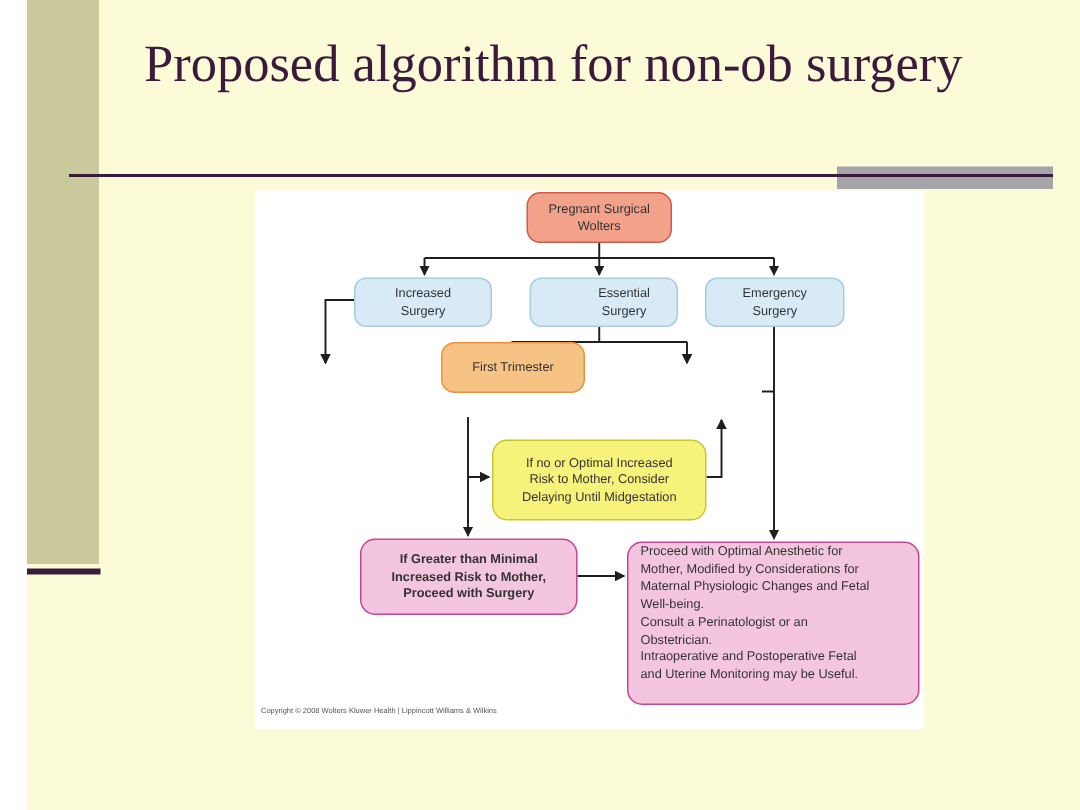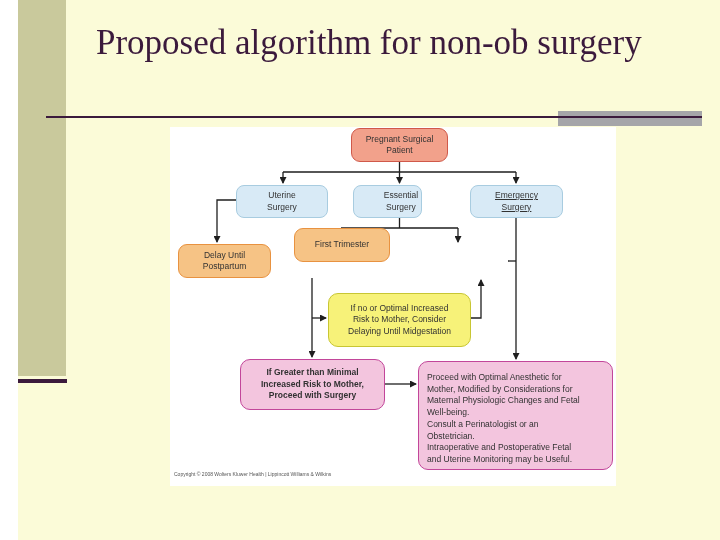--- a/index.html
+++ b/index.html
@@ -47,32 +47,32 @@
   
   .node {
     position:absolute; box-sizing:border-box;
     display:flex; align-items:center; justify-content:center;
     text-align:center; white-space:pre-line;
     font:8.5px/1.35 "Liberation Sans", sans-serif;
     color:var(--node-text,#323232);
   }
   .n-patient   { left:181px; top:1px;   width:97px;  height:34px; background:var(--red-fill,#F2A18B);    border:1.8px solid var(--red-border,#D0594A);    border-radius:9px; }
   .n-elective  { left:66px;  top:58px;  width:92px;  height:33px; background:var(--blue-fill,#D8EAF6);   border:1.5px solid var(--blue-border,#A8CCE0);   border-radius:8px; }
-  .n-essential { left:183px; top:58px;  width:69px;  height:33px; background:var(--blue-fill,#D8EAF6);   border:1.5px solid var(--blue-border,#A8CCE0);   border-radius:8px;padding-left:27px; }
-  .n-emergency { left:300px; top:58px;  width:93px;  height:33px; background:var(--blue-fill,#D8EAF6);   border:1.5px solid var(--blue-border,#A8CCE0);   border-radius:8px;text-decoration:underline; }
+  .n-essential { left:183px; top:58px;  width:99px;  height:33px; background:var(--blue-fill,#D8EAF6);   border:1.5px solid var(--blue-border,#A8CCE0);   border-radius:8px;padding-left:27px; }
+  .n-emergency { left:300px; top:58px;  width:93px;  height:33px; background:var(--blue-fill,#D8EAF6);   border:1.5px solid var(--blue-border,#A8CCE0);   border-radius:8px; }
   .n-delay     { left:8px;   top:117px; width:93px;  height:34px; background:var(--orange-fill,#F6C385); border:1.5px solid var(--orange-border,#E89240); border-radius:9px; }
   .n-first     { left:124px; top:101px; width:96px;  height:34px; background:var(--orange-fill,#F6C385); border:1.5px solid var(--orange-border,#E89240); border-radius:9px; }
   .n-second    { left:243px; top:117px; width:95px;  height:34px; background:var(--orange-fill,#F6C385); border:1.5px solid var(--orange-border,#E89240); border-radius:9px; }
   .n-yellow    { left:158px; top:166px; width:143px; height:54px; background:var(--yellow-fill,#F7F279); border:1.5px solid var(--yellow-border,#C8C633); border-radius:10px; }
   .n-pink-left { left:70px;  top:232px; width:145px; height:51px; background:var(--pink-fill,#F3C5DE);   border:1.5px solid var(--pink-border,#C2469A);   border-radius:10px;font-weight:bold; }
   .n-pink-right{
     left:248px; top:234px; width:195px; height:109px;
     background:var(--pink-fill,#F3C5DE); border:1.5px solid var(--pink-border,#C2469A); border-radius:10px;
     align-items:flex-start; justify-content:flex-start; text-align:left;
-    padding:10px 8px; line-height:1.38;
+    padding:0 8px; line-height:1.38;
   }
 
   .copyright {
     position:absolute; left:4px; top:344px;
     font-size:5px; line-height:1.2; color:#555555; white-space:nowrap;
   }
 </style>
 </head>
 <body>
 
@@ -119,29 +119,27 @@
       </g>
       <g>
         <path d="M301 191 H311 V153" marker-end="url(#arrow)"></path>
       </g>
       <g>
         <path d="M215 257 H246" marker-end="url(#arrow)"></path>
       </g>
     </svg>
 
     <div class="node n-patient">Pregnant Surgical
-Patient</div>
-    <div class="node n-elective">Uterine
+Wolters</div>
+    <div class="node n-elective">Increased
 Surgery</div>
     <div class="node n-essential">Essential
 Surgery</div>
     <div class="node n-emergency">Emergency
 Surgery</div>
-    <div class="node n-delay">Delay Until
-Postpartum</div>
     <div class="node n-first">First Trimester</div>
     <div class="node n-yellow">If no or Optimal Increased
 Risk to Mother, Consider
 Delaying Until Midgestation</div>
     <div class="node n-pink-left">If Greater than Minimal
 Increased Risk to Mother,
 Proceed with Surgery</div>
     <div class="node n-pink-right">Proceed with Optimal Anesthetic for
 Mother, Modified by Considerations for
 Maternal Physiologic Changes and Fetal

